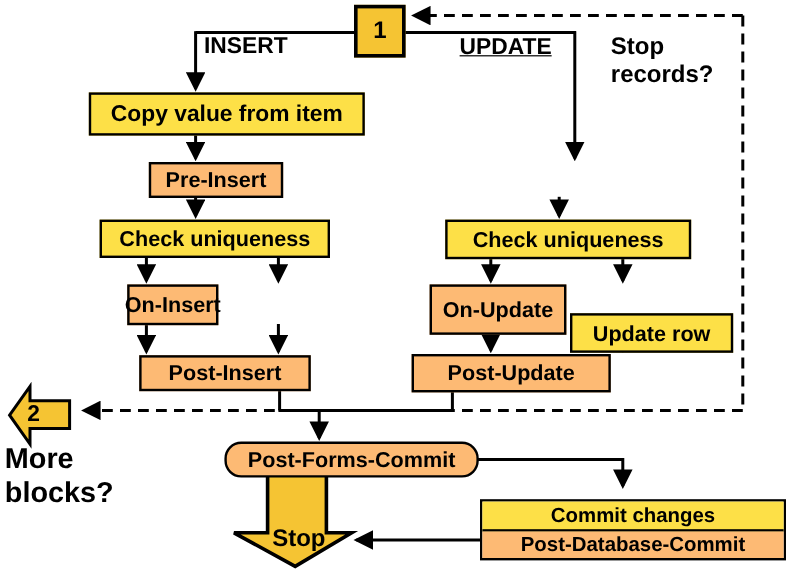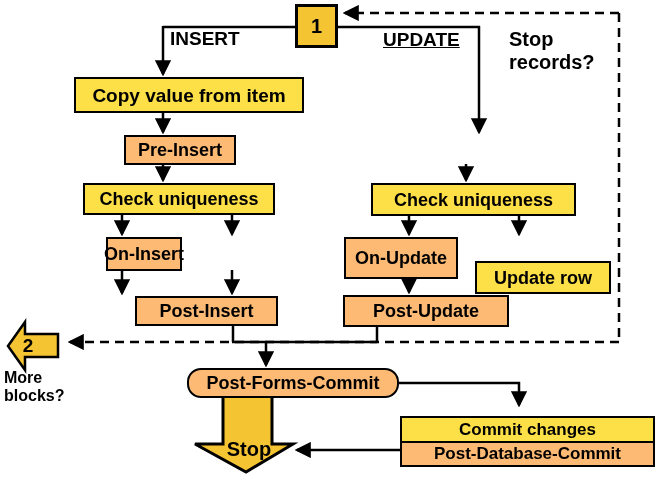--- a/index.html
+++ b/index.html
@@ -33,42 +33,42 @@
     font-weight:bold;color:#000;
     z-index:3;line-height:1.15;
   }
   
   .n-page1{left:295px;top:4px;width:43px;height:44px;border-width:3px;}
   .n-copy{left:74px;top:77px;width:230px;height:36px;}
   .n-preins{left:124px;top:135px;width:112px;height:30px;}
   .n-chkl{left:83px;top:183px;width:192px;height:32px;}
   .n-onins{left:74px;top:237px;width:76px;height:34px;margin-left:32px;}
   .n-insrow{left:176px;top:237px;width:121px;height:34px;}
-  .n-postins{left:116px;top:296px;width:143px;height:30px;margin-left:19px;}
+  .n-postins{left:116px;top:296px;width:143px;height:30px;}
   .n-preupd{left:406px;top:135px;width:122px;height:30px;}
   .n-chkr{left:371px;top:183px;width:205px;height:33px;}
-  .n-onupd{left:344px;top:237px;width:114px;height:42px;}
+  .n-onupd{left:358px;top:237px;width:114px;height:42px;}
   .n-updrow{left:475px;top:237px;width:136px;height:33px;margin-top:24px;}
   .n-postupd{left:343px;top:295px;width:166px;height:32px;text-align:right;}
   .n-postforms{left:187px;top:368px;width:212px;height:30px;border-radius:14px;}
   .n-commitwrap{
     position:absolute;left:400px;top:416px;width:255px;height:51px;
     box-sizing:border-box;border:2.5px solid #000;
     display:flex;flex-direction:column;z-index:2;
   }
   .n-commitrow{
     flex:1;display:flex;align-items:center;justify-content:center;
     font-weight:bold;color:#000;white-space:nowrap;line-height:1;
   }
   .n-commitrow.first{border-bottom:2.5px solid #000;}
   
   .l-insert{left:170px;top:28px;font-size:19px;}
   .l-update{left:383px;top:29px;font-size:19px;text-decoration:underline;}
   .l-morerecords{left:509px;top:28px;width:112px;font-size:20px;}
-  .l-moreblocks{left:4px;top:369px;width:96px;font-size:16px;}
+  .l-moreblocks{left:4px;top:369px;width:96px;font-size:24px;}
   .l-stop{left:220px;top:438px;width:58px;text-align:center;font-size:20px;z-index:3;}
   .l-page2{left:12px;top:335px;width:32px;text-align:center;font-size:19px;z-index:3;}
 </style>
 </head>
 <body>
 
 <div id="canvas">
 
   <svg id="wires" width="662" height="479" viewBox="0 0 662 479">
     <defs>

